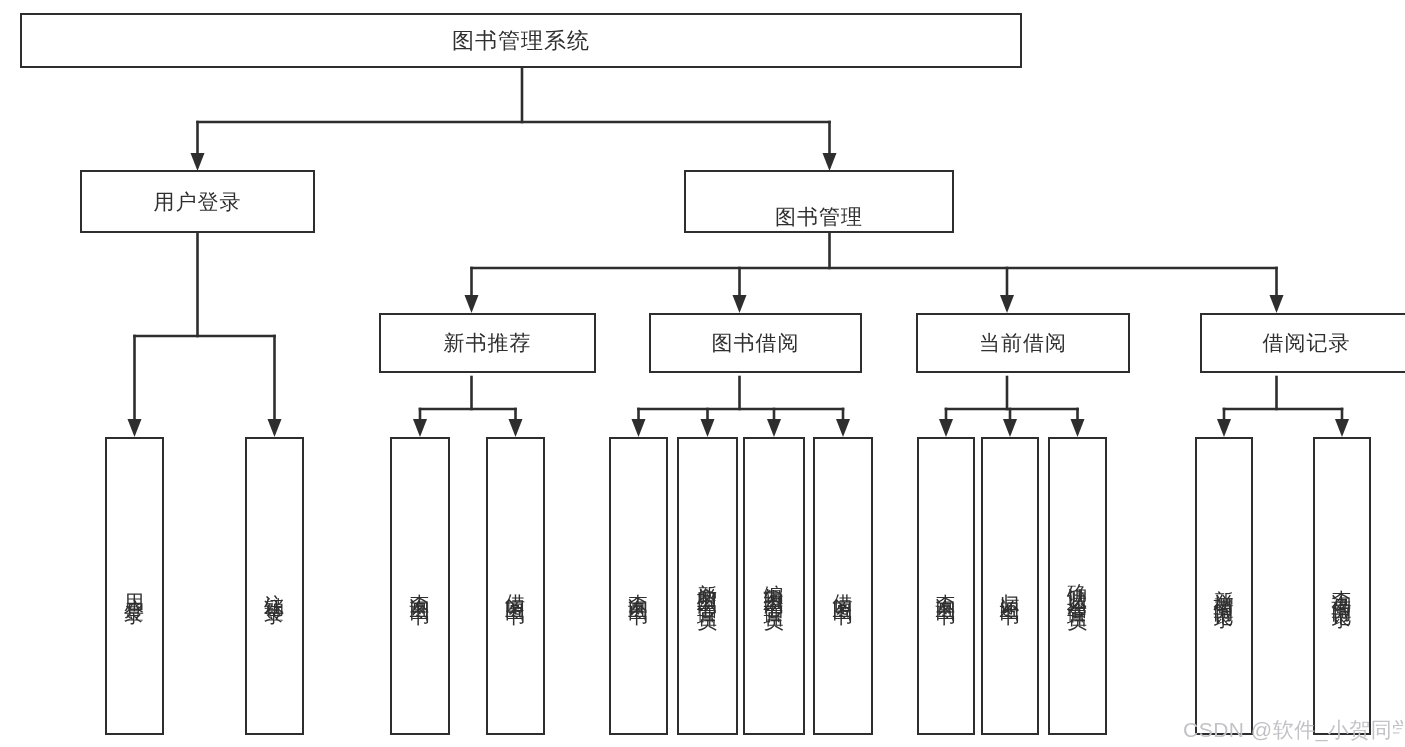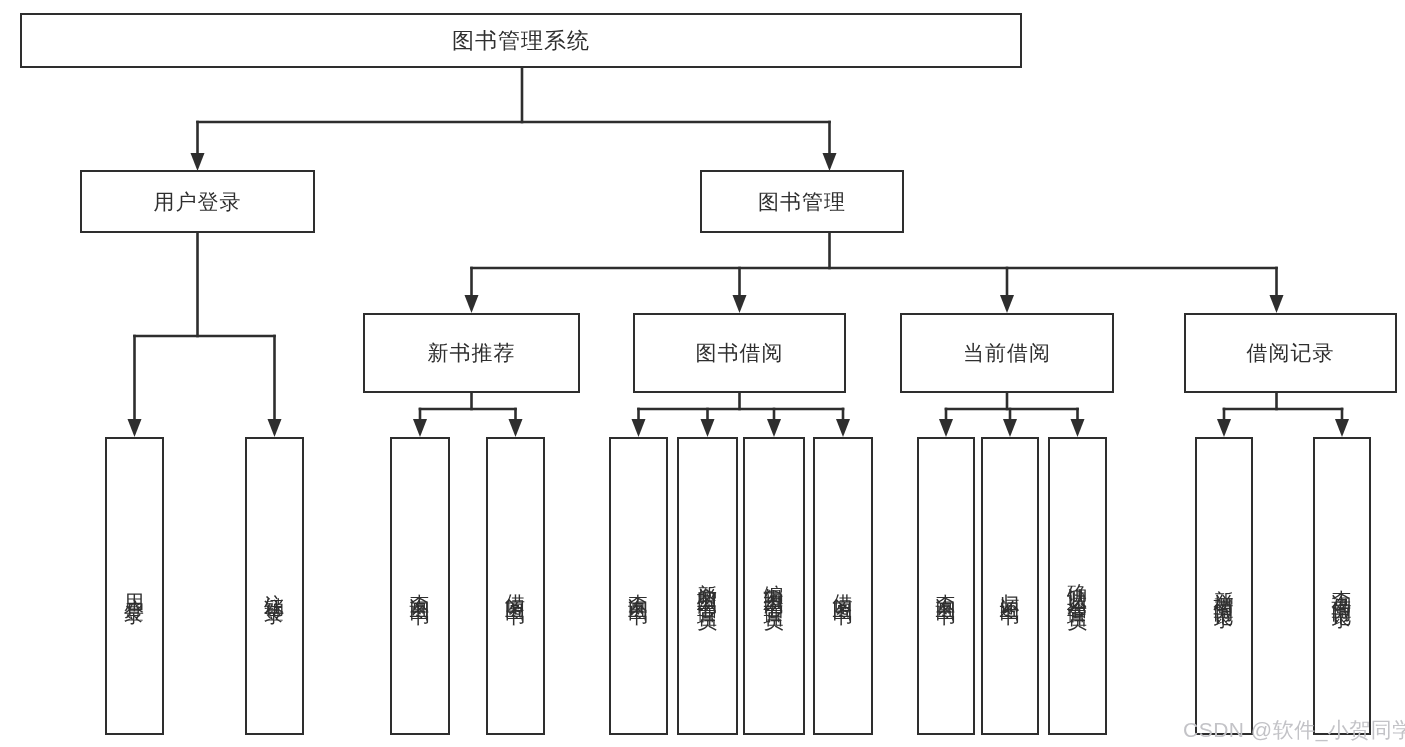--- a/index.html
+++ b/index.html
@@ -1,28 +1,28 @@
 <!DOCTYPE html>
 <html><head>
 <meta charset="utf-8">
 <style>
   html,body{margin:0;padding:0;background:#ffffff;}
   .stage{
     position:relative;width:1405px;height:747px;background:#ffffff;overflow:hidden;
-    font-family:"Liberation Sans","DejaVu Sans",sans-serif;color:#2f2f2f;
+    font-family:"Liberation Sans","DejaVu Sans",sans-serif;color:#2f2f2f;border-radius:32px;
   }
   .connector-layer{position:absolute;left:0;top:0;width:1405px;height:747px;}
   .node{
     position:absolute;box-sizing:border-box;background:#ffffff;
     border:2.5px solid #2e2e2e;display:flex;align-items:center;justify-content:center;
   }
   .h-node .label{letter-spacing:1px;white-space:nowrap;}
   .root-node{left:20px;top:13px;width:1002px;height:55px;font-size:22px;}
   .l2-node{top:170px;height:63px;font-size:21px;}
-  .l3-node{top:313px;height:80px;font-size:21px;}
+  .l3-node{top:313px;height:60px;font-size:21px;margin-left:16px;}
   .leaf-node{top:437px;height:298px;font-size:20px;}
   .leaf-node .label{
     writing-mode:vertical-rl;line-height:1;letter-spacing:4px;white-space:nowrap;
   }
   .watermark{
     position:absolute;left:1183px;top:716px;font-size:21px;letter-spacing:0.5px;
     color:#c3c3c7;white-space:nowrap;z-index:5;
   }
 </style>
 </head>
@@ -99,21 +99,21 @@
     </g>
   </svg>
 
   <div class="node h-node root-node">
     <span class="label">图书管理系统</span>
   </div>
 
   <div class="node h-node l2-node" style="left:80px;width:235px;">
     <span class="label">用户登录</span>
   </div>
-  <div class="node h-node l2-node" style="left:700px;width:204px;">
+  <div class="node h-node l2-node" style="left:684px;width:270px;align-items:flex-end;">
     <span class="label">图书管理</span>
   </div>
 
   <div class="node h-node l3-node" style="left:363px;width:217px;">
     <span class="label">新书推荐</span>
   </div>
   <div class="node h-node l3-node" style="left:900px;width:214px;">
     <span class="label">当前借阅</span>
   </div>
   <div class="node h-node l3-node" style="left:633px;width:213px;">

